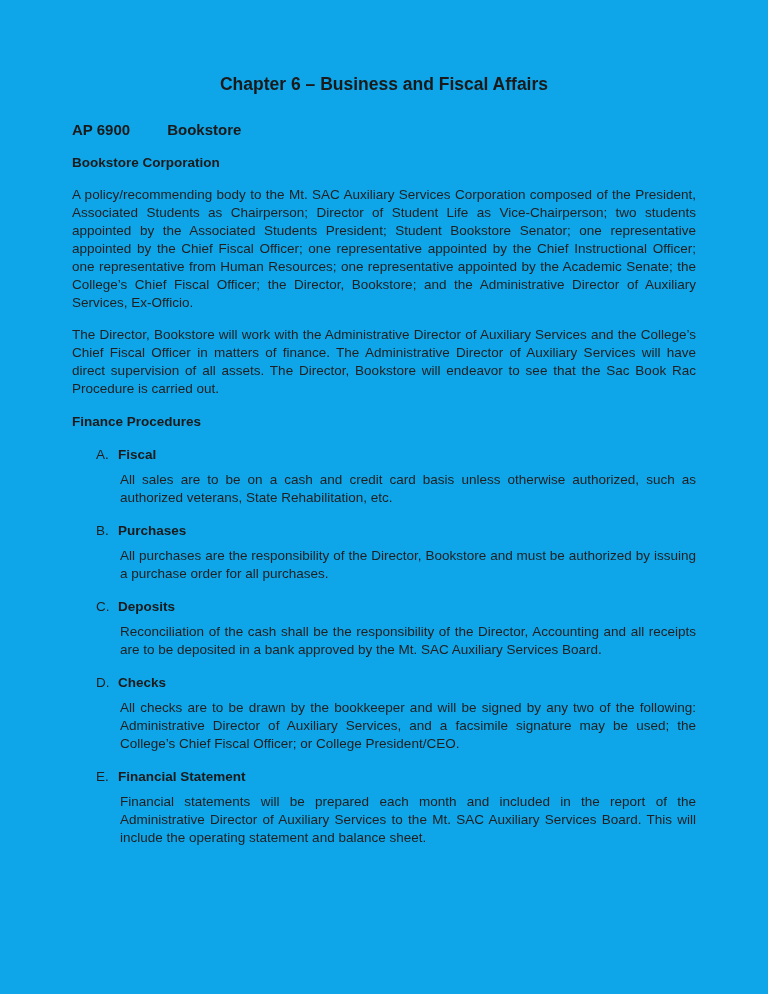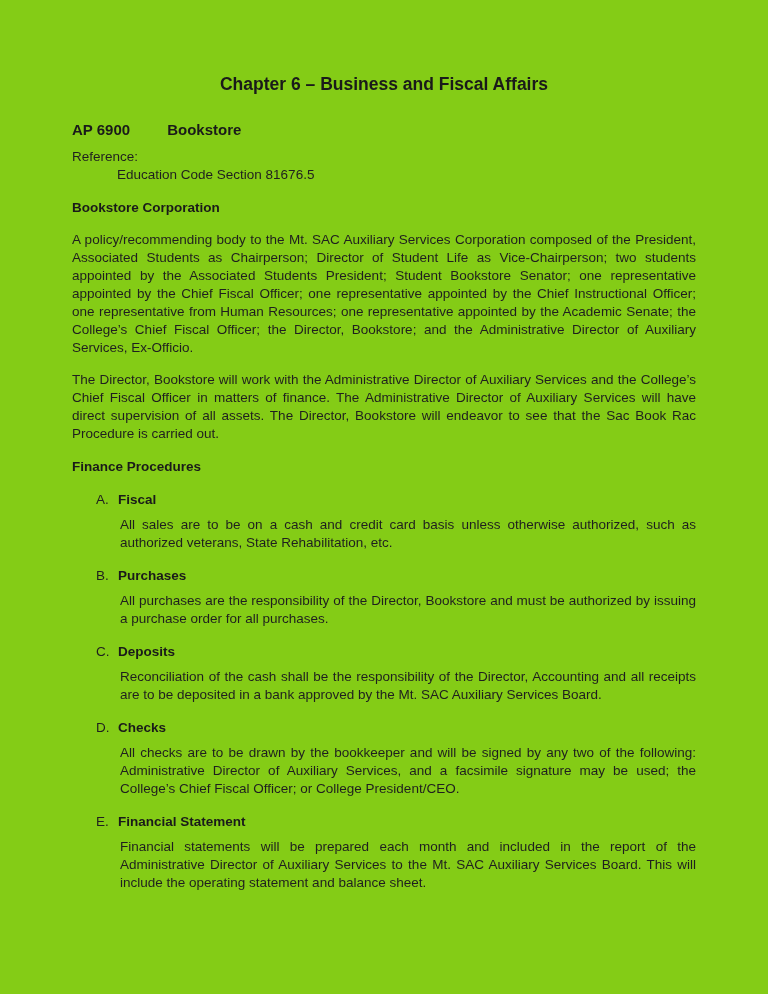--- a/index.html
+++ b/index.html
@@ -4,21 +4,21 @@
 <style>
   html, body {
     margin: 0;
     padding: 0;
     background: #ffffff;
   }
   .page {
     position: relative;
     width: 768px;
     height: 994px;
-    background: #84cc16;
+    background: #0ea5e9;
     box-sizing: border-box;
     padding: 74px 72px 0 72px;
     font-family: "Liberation Sans", "DejaVu Sans", sans-serif;
     color: #1f1f1f;
     font-size: 13.5px;
     line-height: 18px;
     overflow: hidden;
   }
   .doc-title {
     margin: 0 0 0 0;
@@ -86,24 +86,20 @@
 
 <div class="page">
 
   <h1 class="doc-title">Chapter 6 – Business and Fiscal Affairs</h1>
 
   <div class="ap-heading">
     <span class="ap-number">AP 6900</span>
     <span class="ap-name">Bookstore</span>
   </div>
 
-  <div class="reference-block">
-    <div class="reference-label">Reference:</div>
-    <div class="reference-value">Education Code Section 81676.5</div>
-  </div>
 
   <h2 class="section-heading">Bookstore Corporation</h2>
   <p class="section-body">A policy/recommending body to the Mt. SAC Auxiliary Services Corporation composed of the President, Associated Students as Chairperson; Director of Student Life as Vice-Chairperson; two students appointed by the Associated Students President; Student Bookstore Senator; one representative appointed by the Chief Fiscal Officer; one representative appointed by the Chief Instructional Officer; one representative from Human Resources; one representative appointed by the Academic Senate; the College’s Chief Fiscal Officer; the Director, Bookstore; and the Administrative Director of Auxiliary Services, Ex-Officio.</p>
 
   <p class="section-body">The Director, Bookstore will work with the Administrative Director of Auxiliary Services and the College’s Chief Fiscal Officer in matters of finance.  The Administrative Director of Auxiliary Services will have direct supervision of all assets.  The Director, Bookstore will endeavor to see that the Sac Book Rac Procedure is carried out.</p>
 
   <h2 class="section-heading">Finance Procedures</h2>
 
   <div class="procedure">
     <div class="proc-head">

